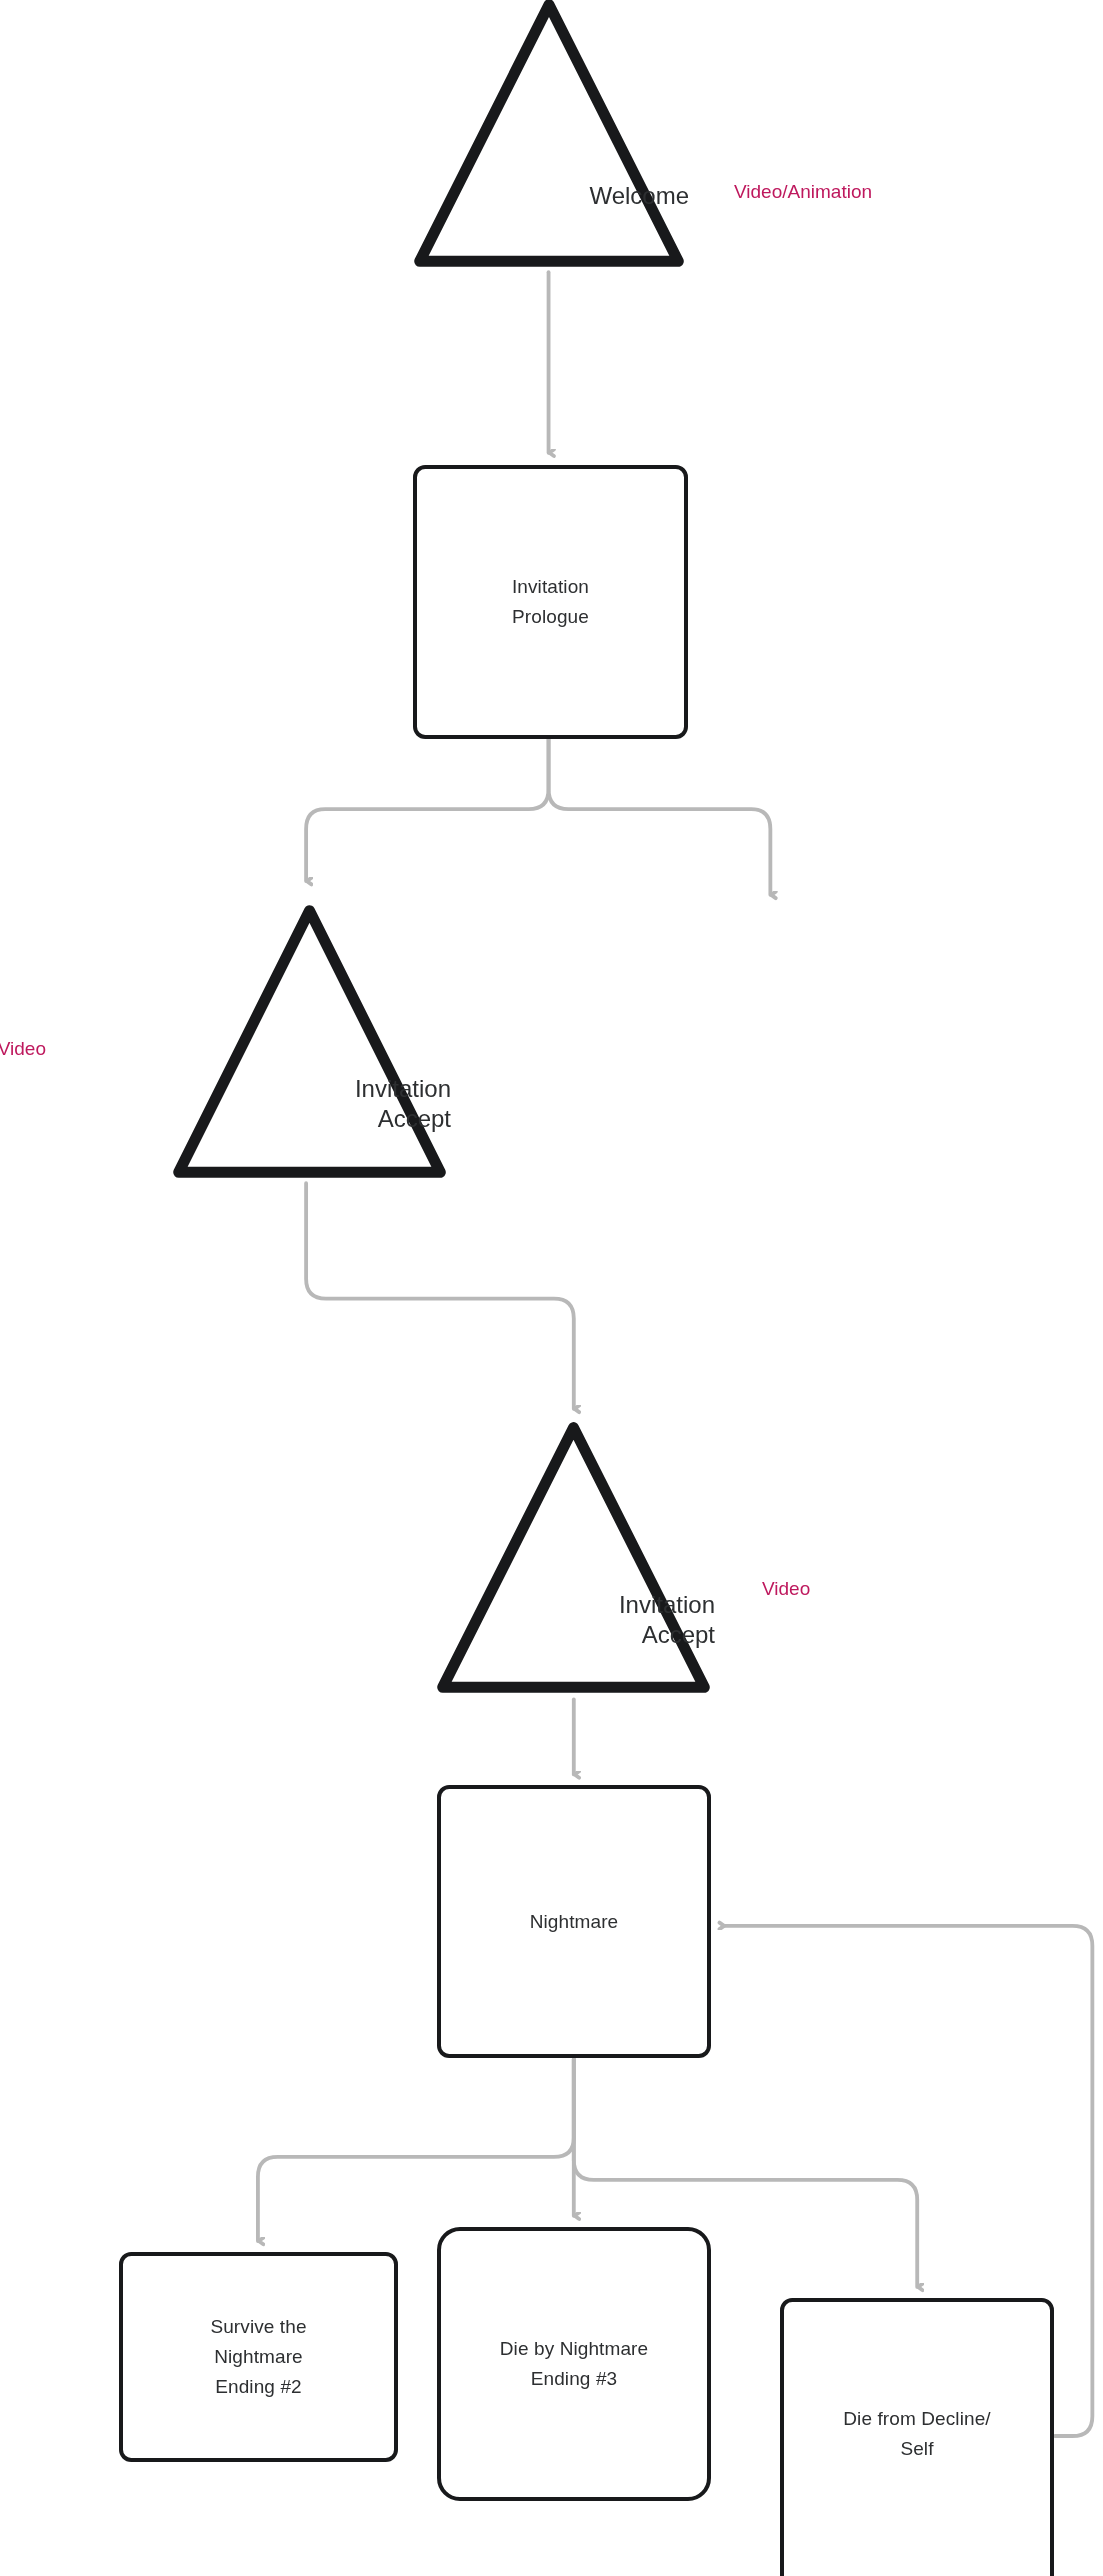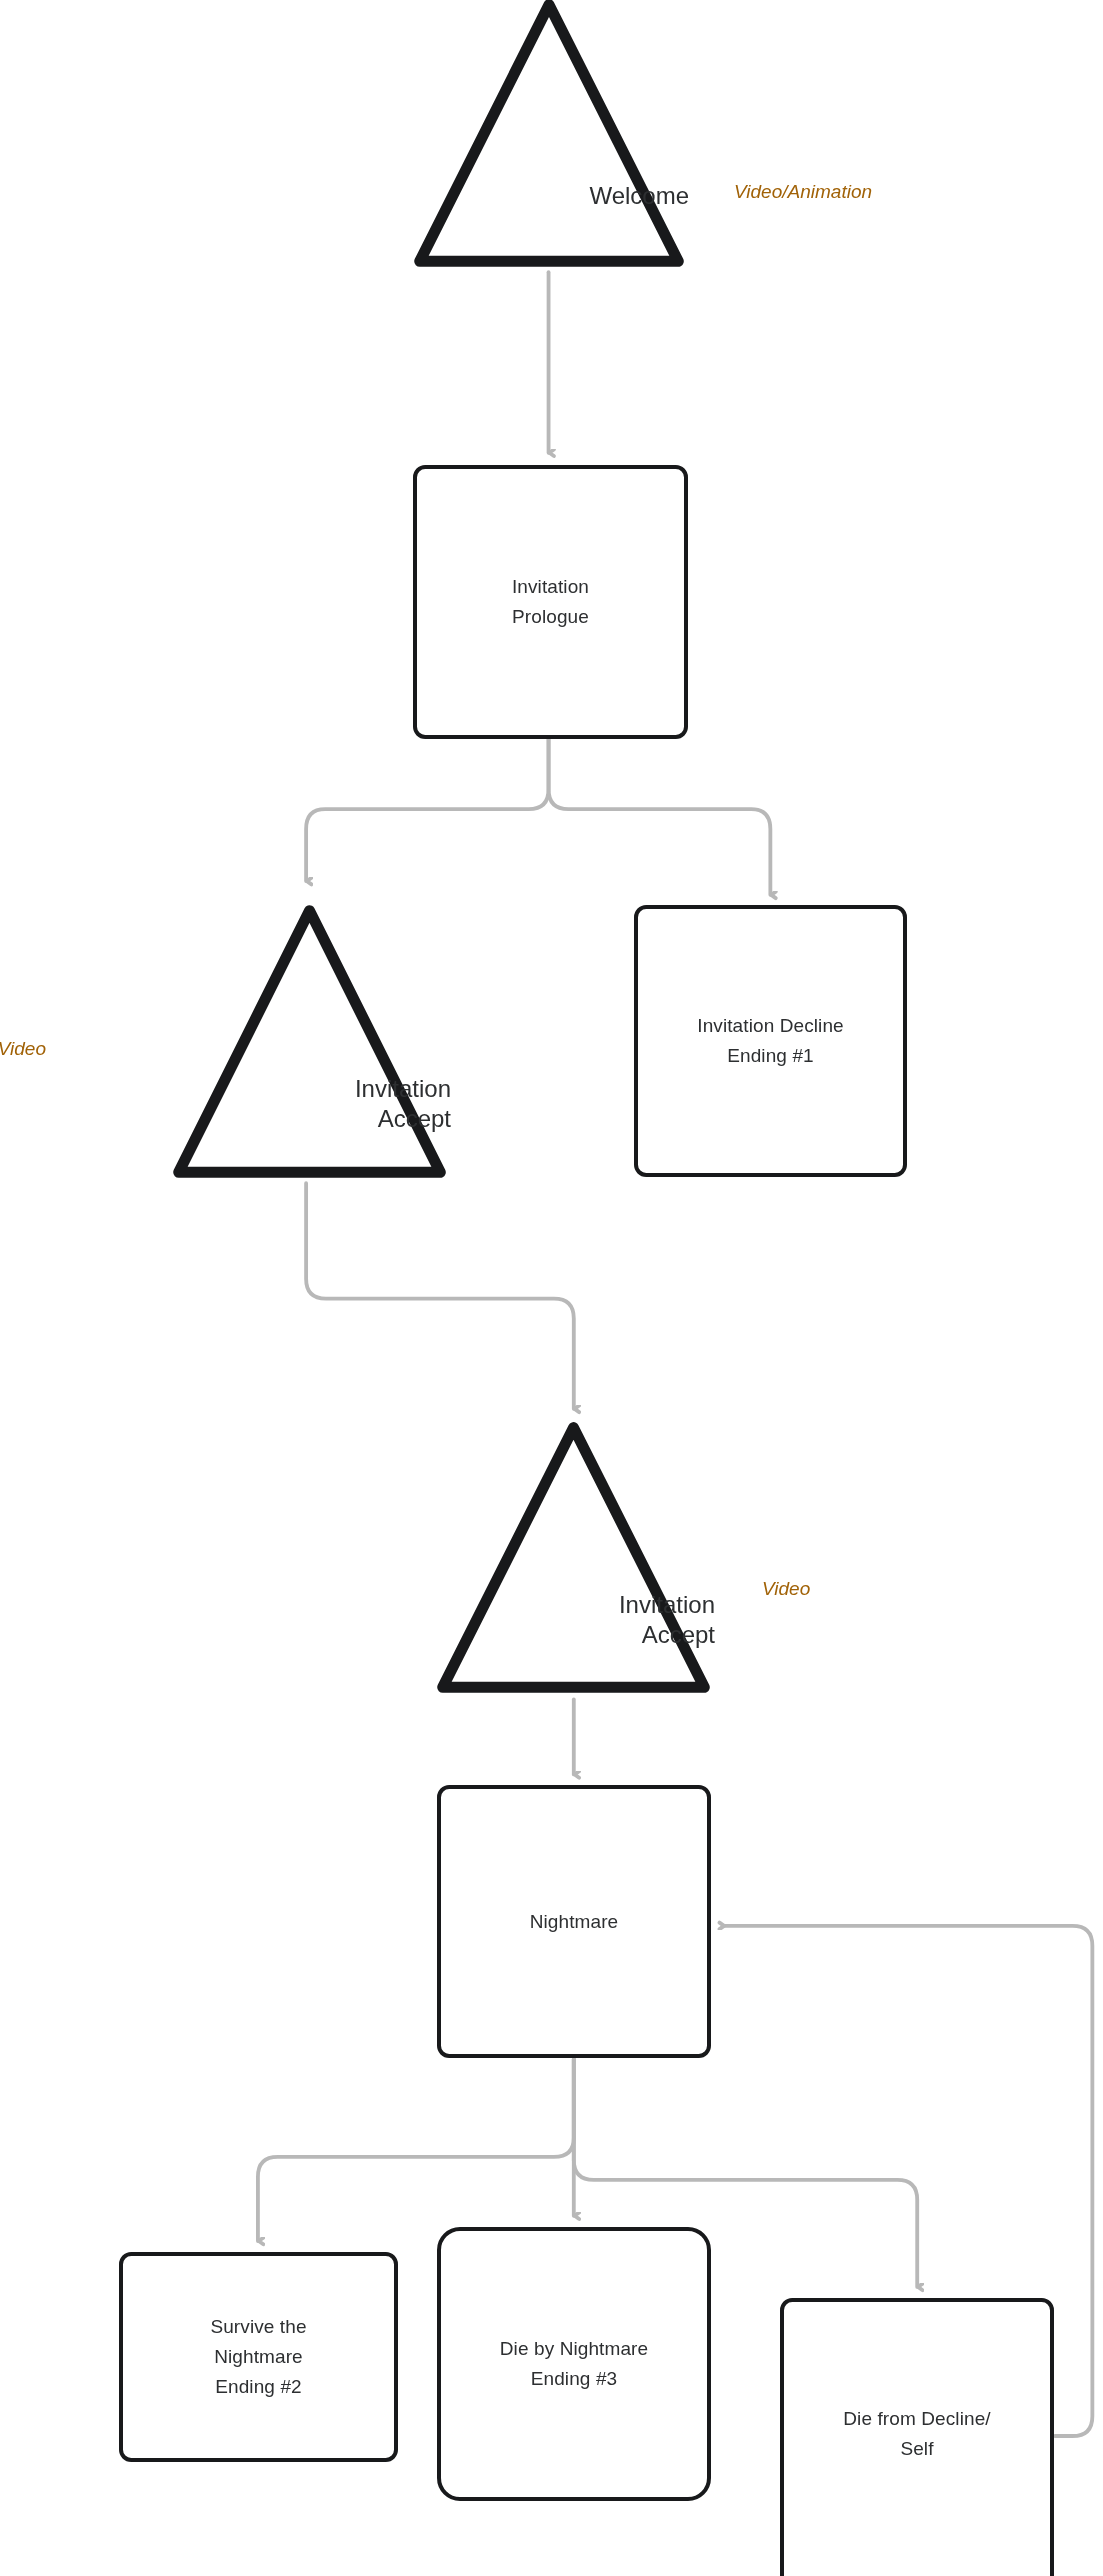--- a/index.html
+++ b/index.html
@@ -63,26 +63,25 @@
     width: 100%;
     text-align: right;
     color: #2d2f31;
     font-size: 24px;
     line-height: 30px;
     white-space: pre-line;
     z-index: 2;
   }
   .annot {
     position: absolute;
-    color: #a16207;
+    color: #be185d;
     font-size: 19px;
     line-height: 24.5px;
     white-space: nowrap;
     font-family: "Liberation Sans", sans-serif;
-    font-style: italic;
   }
 </style>
 </head>
 <body>
 
 <div id="canvas">
 
   <svg id="edge-layer" viewBox="0 0 1443 3368" xmlns="http://www.w3.org/2000/svg">
     <defs>
       <marker id="arrow-down" markerWidth="14" markerHeight="14" refX="5" refY="9.5" orient="auto" markerUnits="userSpaceOnUse">
@@ -153,24 +152,20 @@
   </div>
 
   <div class="node node-tri" style="left:168px; top:903px; width:283px; height:280px;">
     <svg viewBox="0 0 370 366" preserveAspectRatio="none">
       <path d="M185,10 L356,352 L14,352 Z" fill="#ffffff" stroke="#18191b" stroke-width="11" stroke-linejoin="round" vector-effect="non-scaling-stroke"></path>
     </svg>
     <div class="tri-label" style="top:171px;">Invitation
 Accept</div>
   </div>
 
-  <div class="node node-box" style="left:634px; top:905px; width:273px; height:272px;">
-    <div class="node-label">Invitation Decline
-Ending #1</div>
-  </div>
 
   <div class="node node-tri" style="left:432px; top:1420px; width:283px; height:278px;">
     <svg viewBox="0 0 370 364" preserveAspectRatio="none">
       <path d="M185,10 L356,350 L14,350 Z" fill="#ffffff" stroke="#18191b" stroke-width="11" stroke-linejoin="round" vector-effect="non-scaling-stroke"></path>
     </svg>
     <div class="tri-label" style="top:170px;">Invitation
 Accept</div>
   </div>
 
   <div class="node node-box" style="left:437px; top:1785px; width:274px; height:273px;">

